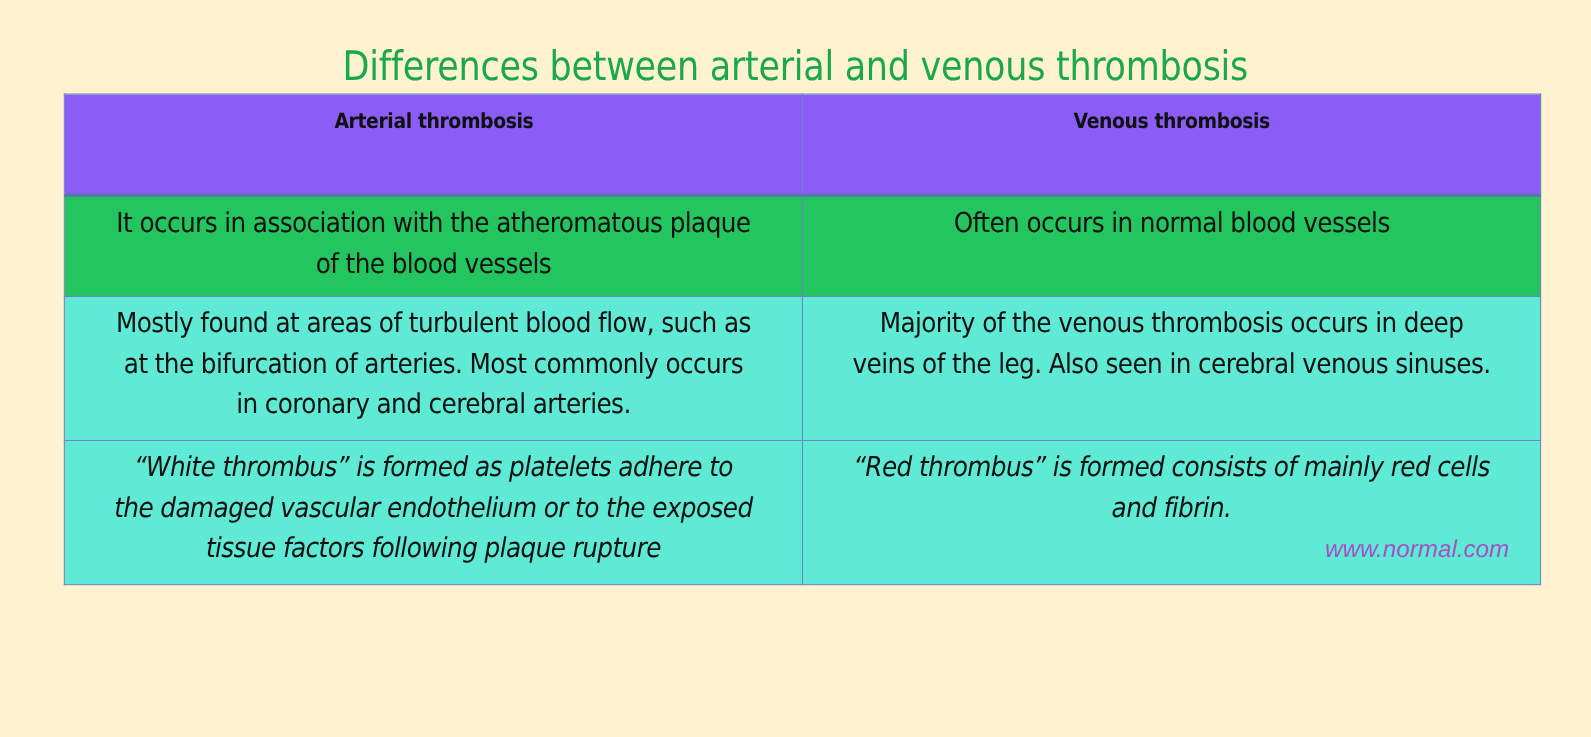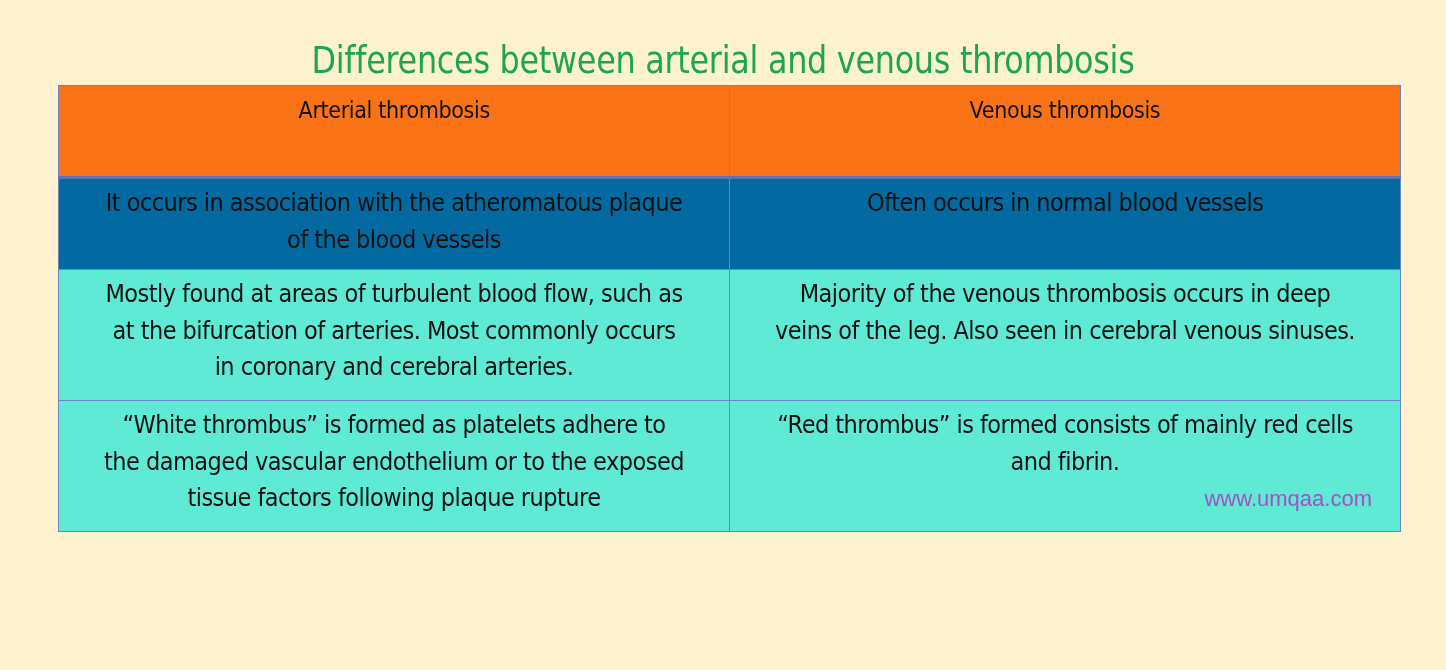--- a/index.html
+++ b/index.html
@@ -41,42 +41,42 @@
       text-align: center;
       vertical-align: top;
       color: #111;
       font-size: 25px;
       line-height: 36.5px;
       padding: 6px 10px 0 10px;
       font-family: "DejaVu Sans", sans-serif;
       letter-spacing: -0.6px;
     }
     table.cmp th {
-      font-weight: normal;
-      font-size: 23px;
+      font-weight: bold;
+      font-size: 19px;
       height: 84px;
       padding-top: 6px;
-      background: #f97316;
+      background: #8b5cf6;
       letter-spacing: -0.4px;
     }
     table.cmp thead tr {
       border-bottom: 3px solid #5a75b0;
     }
     .txt {
       display: inline-block;
       transform: scaleX(0.9);
       transform-origin: center top;
       white-space: normal;
     }
-    tr.shade td { background: #0369a1; }
+    tr.shade td { background: #22c55e; }
     tr.plain td { background: #5eead4; }
     tr.r1 td { height: 84px; }
     tr.r2 td { height: 124px; }
     tr.r3 td { height: 84px; }
-    tr.r4 td { height: 124px; position: relative; }
+    tr.r4 td { height: 124px; position: relative; font-style: italic; }
     .watermark {
       position: absolute;
       right: 28px;
       bottom: 14px;
       color: #a64fc6;
       font-size: 22px;
       font-family: "Liberation Sans", sans-serif;
       letter-spacing: 0;
     }
   </style>
@@ -102,17 +102,17 @@
       <td><span class="txt">Often occurs in normal blood vessels</span></td>
     </tr>
     <tr class="plain r2">
       <td><span class="txt">Mostly found at areas of turbulent blood flow, such as at the bifurcation of arteries. Most commonly occurs in coronary and cerebral arteries.</span></td>
       <td><span class="txt">Majority of the venous thrombosis occurs in deep veins of the leg. Also seen in cerebral venous sinuses.</span></td>
     </tr>
     <tr class="plain r4">
       <td><span class="txt">“White thrombus” is formed as platelets adhere to the damaged vascular endothelium or to the exposed tissue factors following plaque rupture</span></td>
       <td>
         <span class="txt">“Red thrombus” is formed consists of mainly red cells and fibrin.</span>
-        <a class="watermark">www.umqaa.com</a>
+        <a class="watermark">www.normal.com</a>
       </td>
     </tr>
   </tbody>
 </table>
 
 </body></html>

